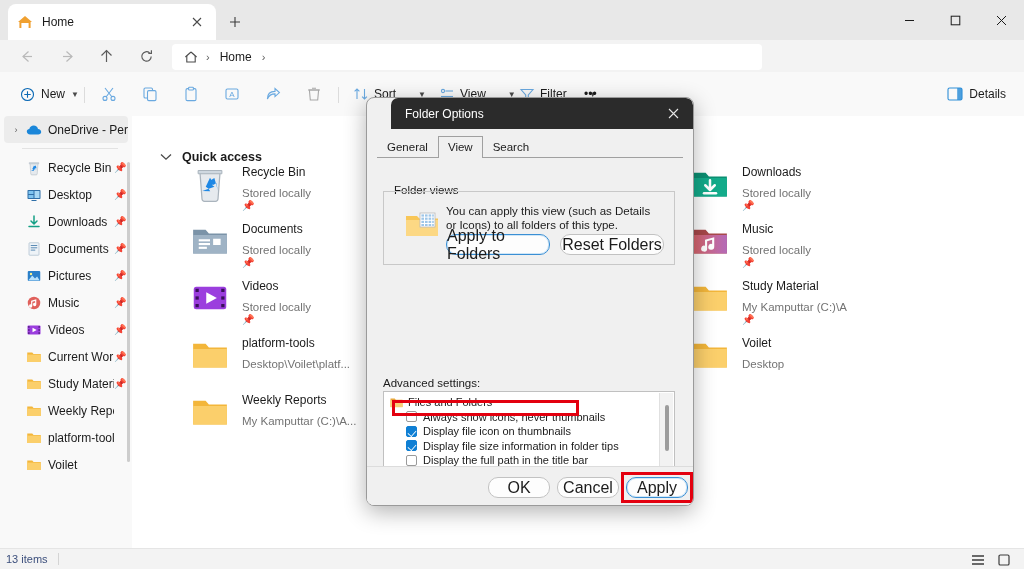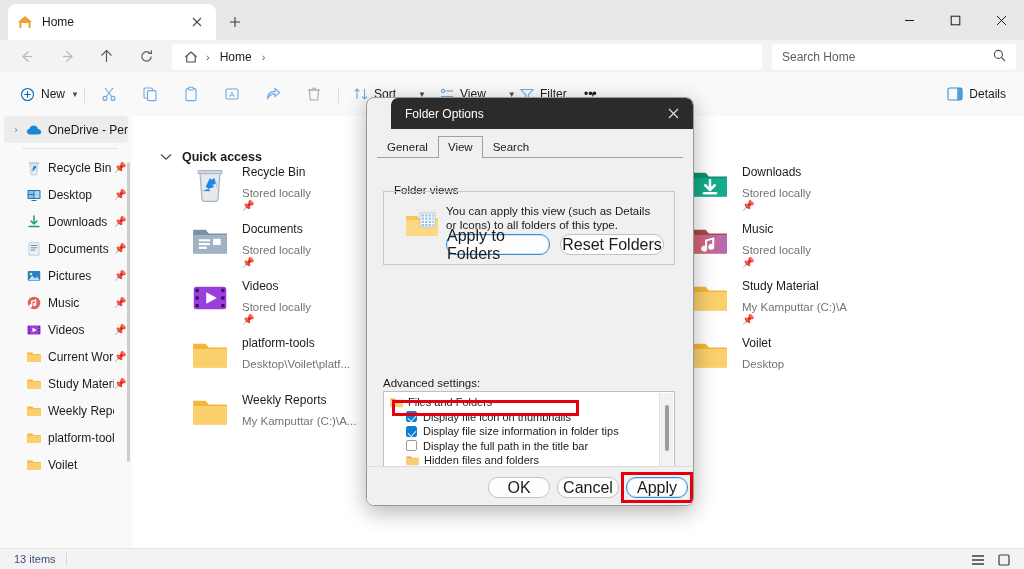--- a/index.html
+++ b/index.html
@@ -126,21 +126,21 @@
   .qname{ font-size:12px; color:#1b1b1b; white-space:nowrap;}
   .qsub{ font-size:11.5px; color:#737373; margin-top:8px; white-space:nowrap;}
   .qpin{ font-size:10px; color:#9a9a9a; margin-top:1px;}
 
   
   .statusbar{
     position:absolute; left:0; bottom:0; width:1024px; height:21px;
     background:#f3f3f3; border-top:1px solid #e5e5e5;
     display:flex; align-items:center;
   }
-  .statusbar .txt{ font-size:11px; color:#3c4f7c; margin-left:14px; }
+  .statusbar .txt{ font-size:11px; color:#3c4f7c; margin-left:6px; }
   .statusbar .vsep{ width:1px;height:12px;background:#d4d4d4;margin-left:10px;}
   .viewbtns{ position:absolute; right:10px; top:2px; display:flex; gap:6px;}
   .vb{ width:20px;height:18px;display:flex;align-items:center;justify-content:center;color:#3c3c3c;}
 
   
   .dialog{
     position:absolute; left:366px; top:97px; width:328px; height:409px;
     background:#f0f0f0; border:1px solid #9a9a9a; border-radius:8px;
     box-shadow:0 6px 22px rgba(0,0,0,.30);
     font-family:"Liberation Sans", sans-serif;
@@ -303,29 +303,20 @@
     <div class="addrbar">
       <span style="display:flex;align-items:center;padding:0 4px;">
         <svg width="14" height="14" viewBox="0 0 14 14">
             <path d="M7 2 L12.6 7 M7 2 L1.4 7" stroke="#4a4a4a" stroke-width="1.1" fill="none"></path>
             <path d="M2.8 6 L2.8 12 L11.2 12 L11.2 6" stroke="#4a4a4a" stroke-width="1.1" fill="none"></path>
           </svg>
       </span>
       <span class="chev">›</span>
       <span class="crumb">Home</span>
       <span class="chev">›</span>
-    </div>
-    <div class="searchbox">
-      <span class="ph">Search Home</span>
-      <span class="mag">
-        <svg width="13" height="13" viewBox="0 0 13 13">
-            <circle cx="5.4" cy="5.4" r="4" stroke="currentColor" stroke-width="1.1" fill="none"></circle>
-            <path d="M8.4 8.4 L12 12" stroke="currentColor" stroke-width="1.1"></path>
-          </svg>
-      </span>
     </div>
   </div>
 
   <div class="cmdbar">
     <div class="cmdnew">
       <span style="display:flex">
         <svg width="15" height="15" viewBox="0 0 15 15">
             <circle cx="7.5" cy="7.5" r="6" stroke="#0a69b5" stroke-width="1.1" fill="none"></circle>
             <path d="M7.5 4.3 L7.5 10.7 M4.3 7.5 L10.7 7.5" stroke="#0a69b5" stroke-width="1.1"></path>
           </svg>
@@ -782,20 +773,24 @@
       <div class="advlabel">Advanced settings:</div>
       <div class="advlist">
         <div id="adv-rows" style="padding-top:3px;">
             <div class="alrow">
               <span class="folderchip">
       <svg width="13" height="11" viewBox="0 0 13 11">
                   <path d="M.5 1.4 h4.2 l1.1 1.3 H12.5 v7.3 H.5 Z" fill="#e8a63a"></path>
                   <path d="M.5 3.3 h12 v7 h-12 z" fill="#f8cf77"></path>
                 </svg></span>
               <span>Files and Folders</span>
+            </div>
+            <div class="alrow ind">
+              <span class="cb"></span>
+              <span>Always show icons, never thumbnails</span>
             </div>
             <div class="alrow ind">
               <span class="cb on"></span>
               <span>Display file icon on thumbnails</span>
             </div>
             <div class="alrow ind">
               <span class="cb on"></span>
               <span>Display file size information in folder tips</span>
             </div>
             <div class="alrow ind">

